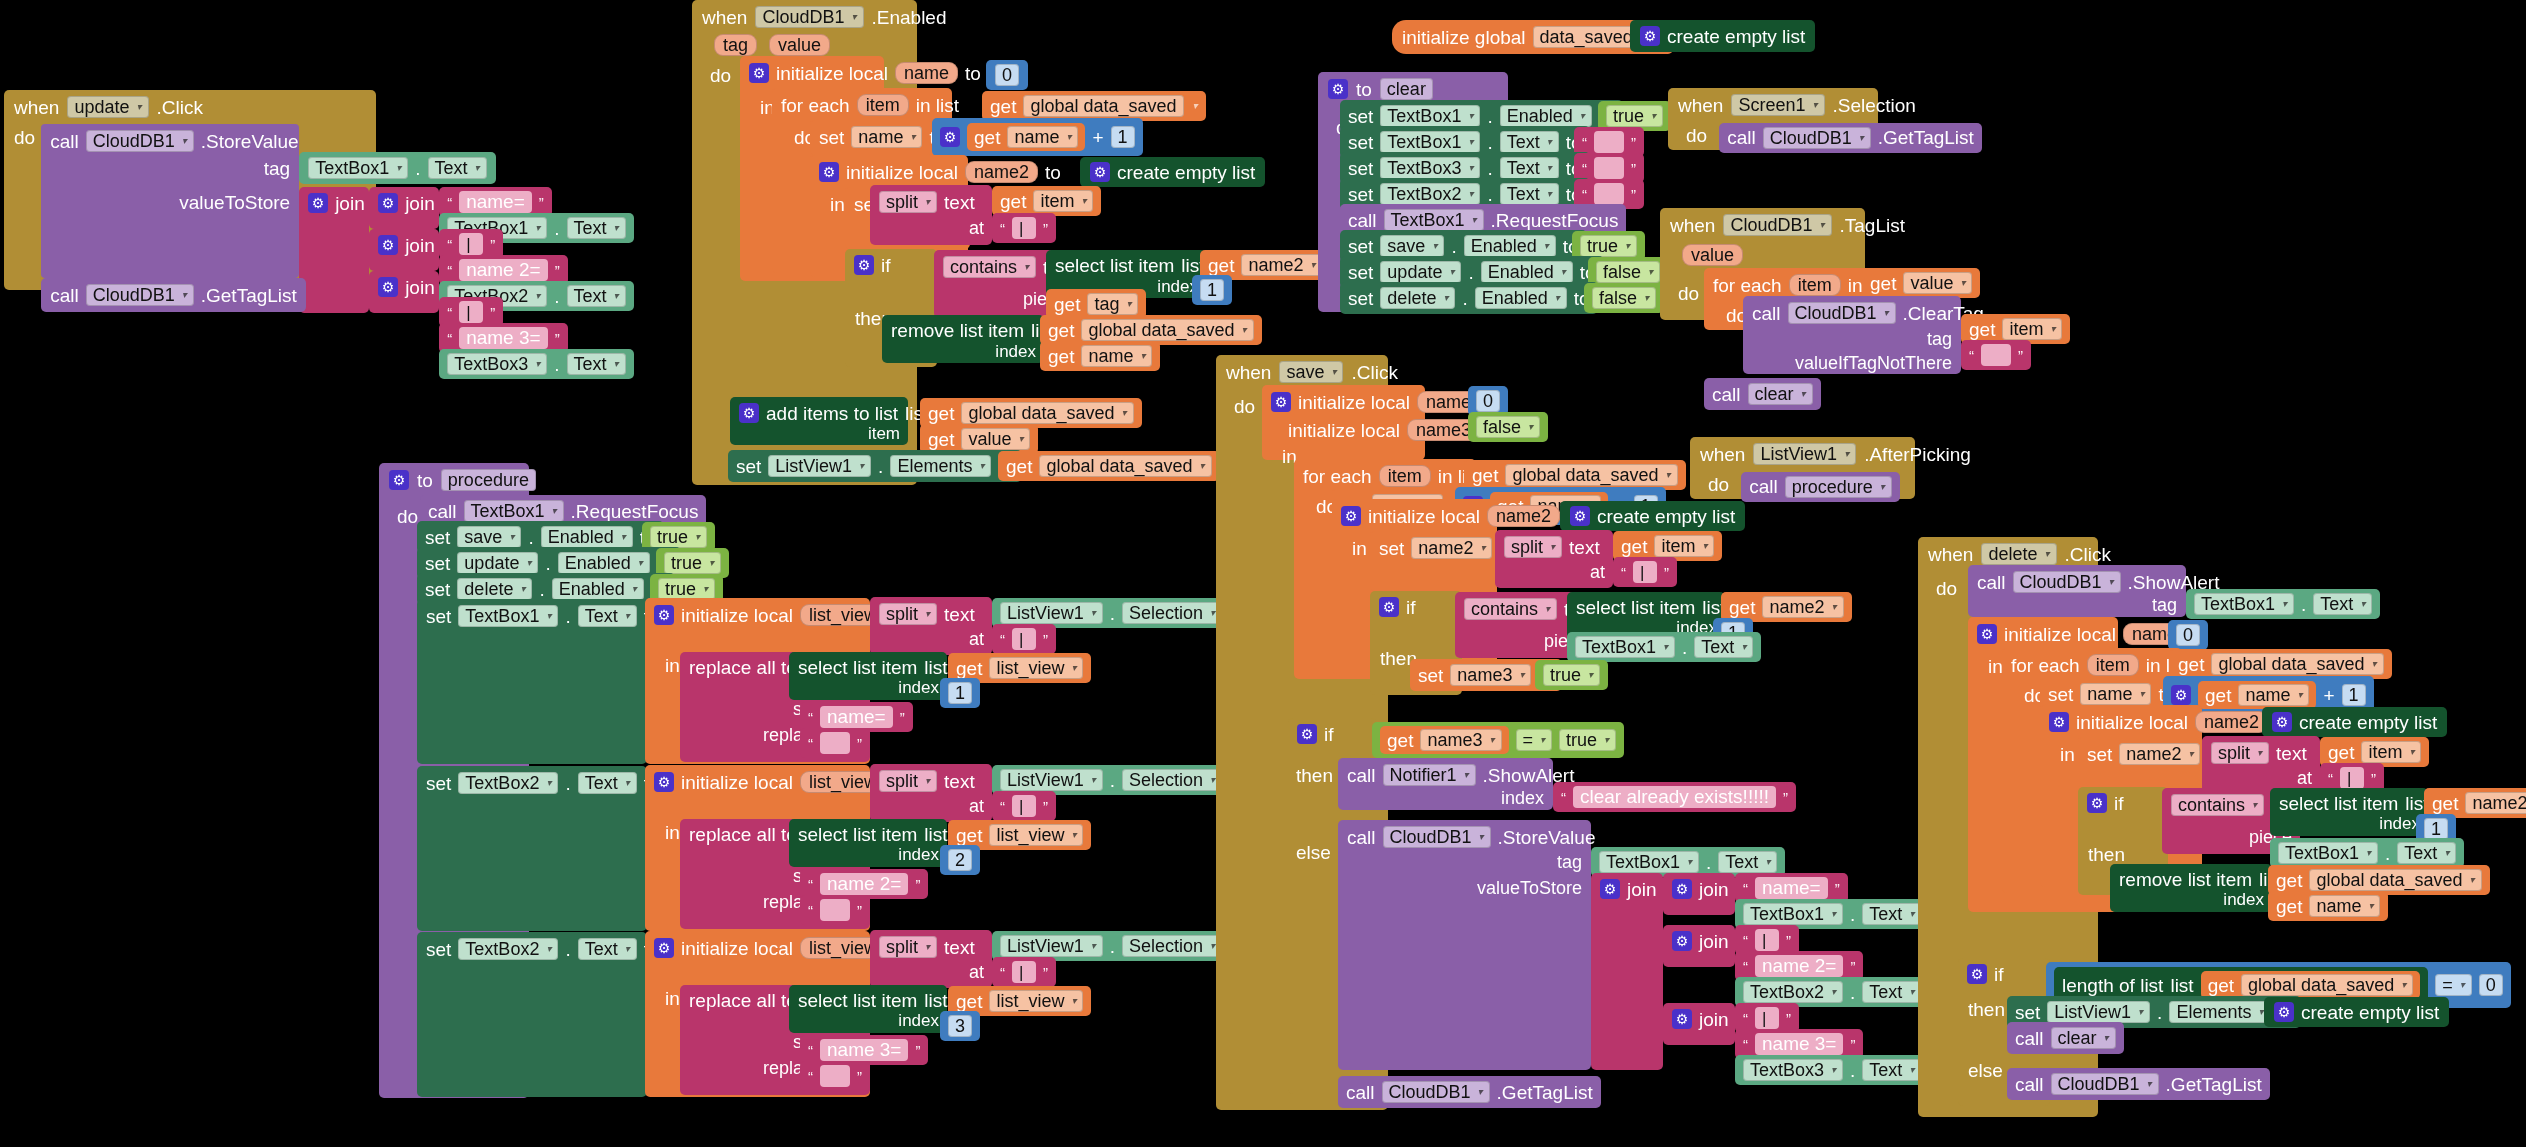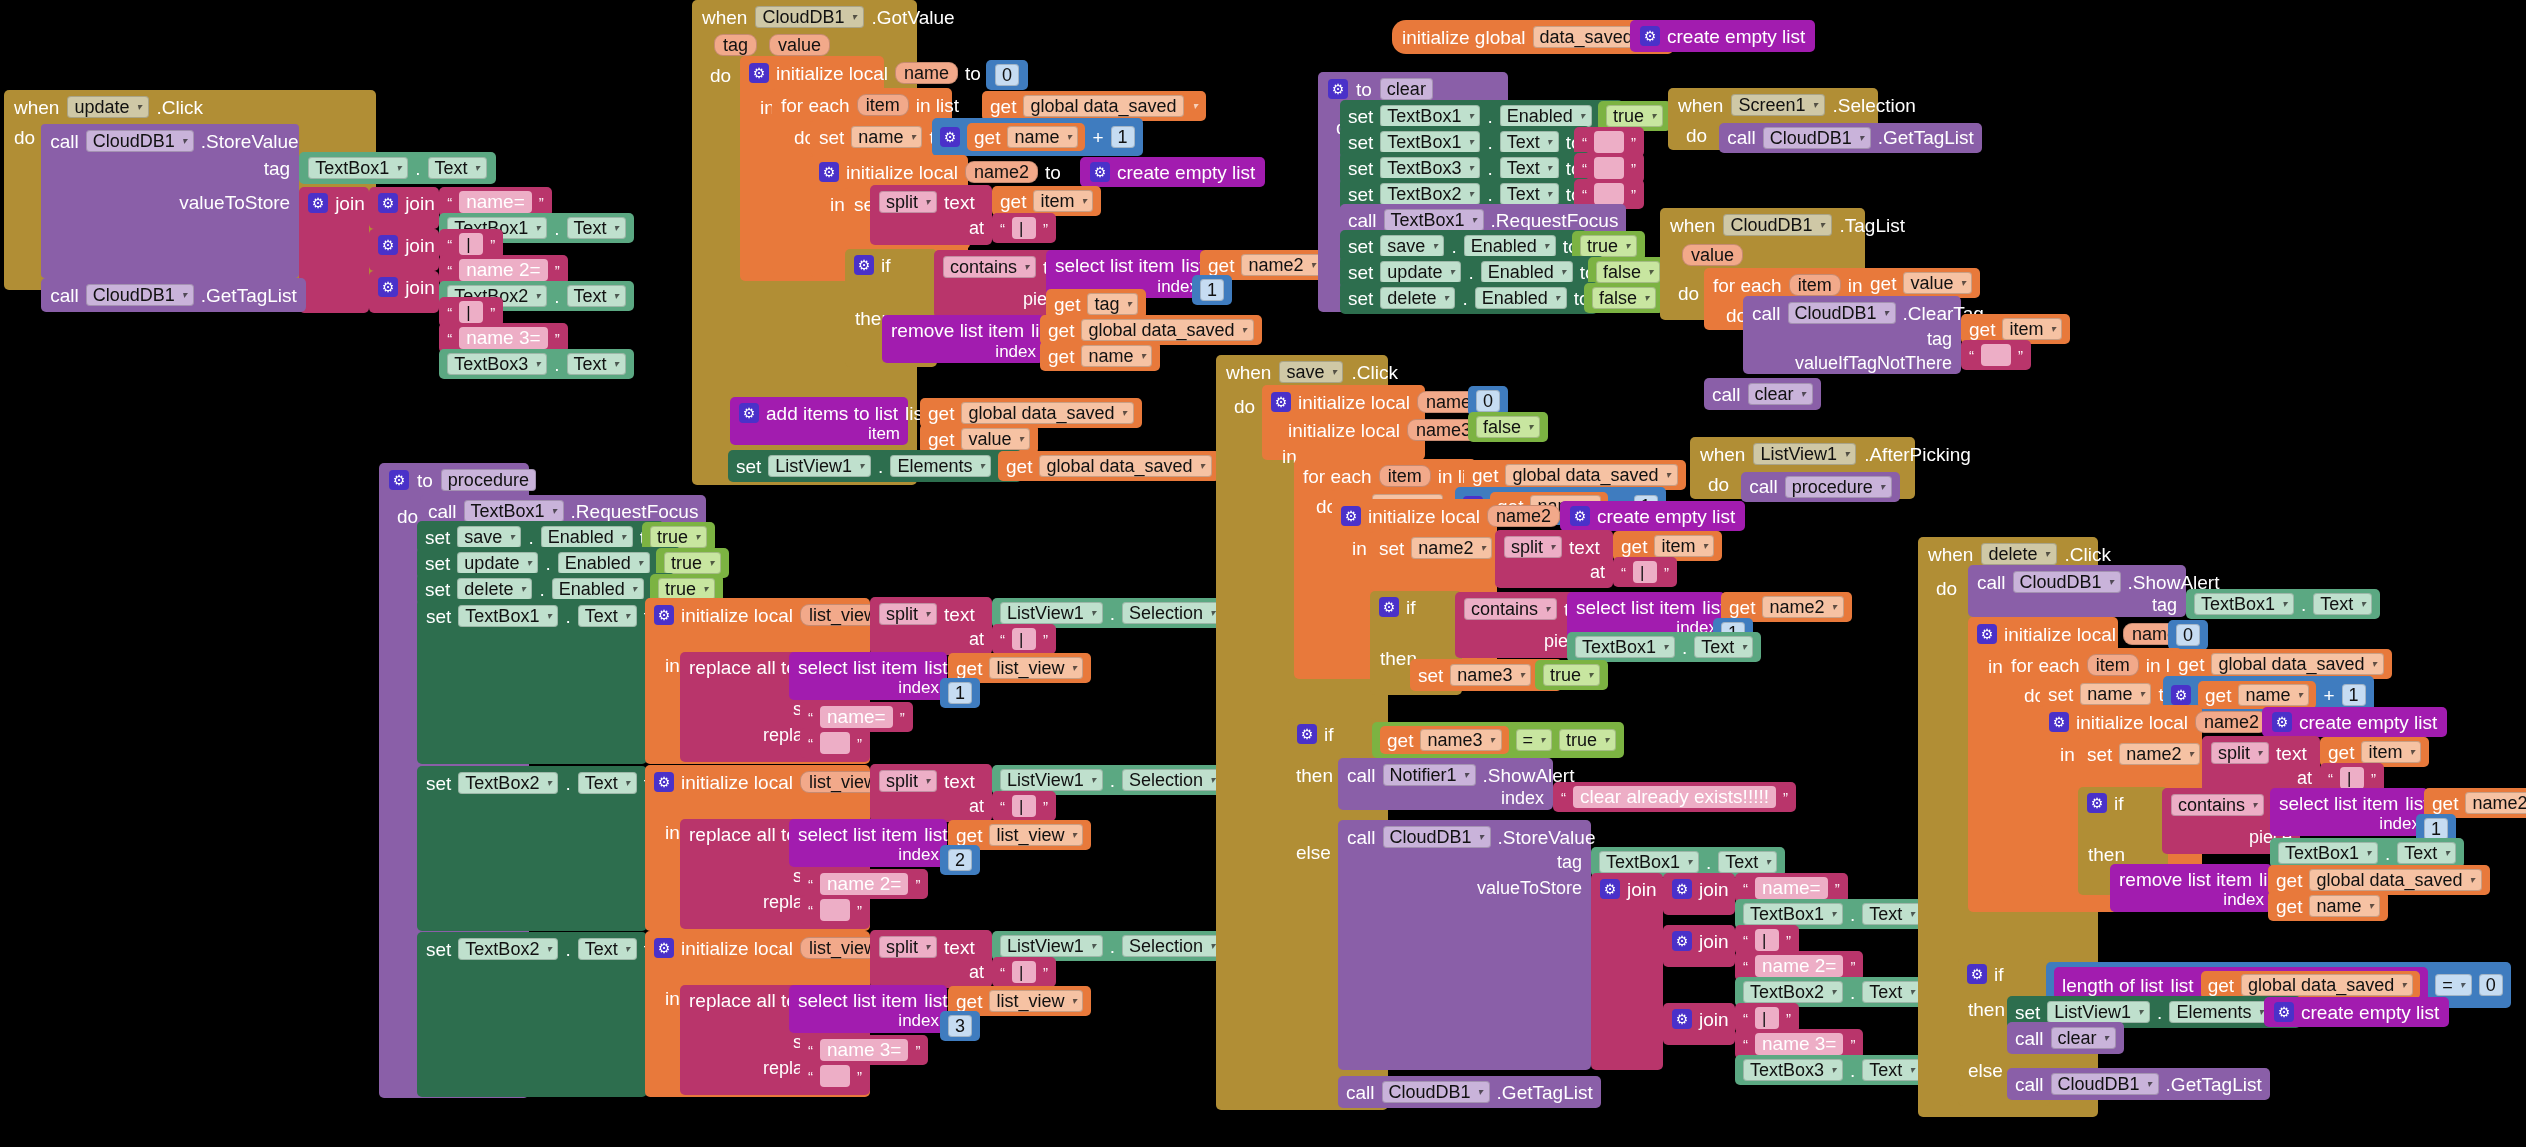--- a/index.html
+++ b/index.html
@@ -16,21 +16,21 @@
   .row{display:flex;align-items:center;gap:7px;white-space:nowrap;}
   .pad{padding:6px 9px;}
 
   
   .c-event   {background:#B18E35;}
   .c-ctrl    {background:#B18E35;}
   .c-proc    {background:#8A5FA8;}
   .c-comp    {background:#2D6E4E;}
   .c-compget {background:#5BA882;}
   .c-txt     {background:#B9356B;}
-  .c-list    {background:#a21caf;}
+  .c-list    {background:#14532d;}
   .c-math    {background:#3F7CBF;}
   .c-logic   {background:#7CB342;}
   .c-var     {background:#E8793B;}
   .c-ctrlv   {background:#E8793B;}
 
   
   .fld{background:rgba(255,255,255,.72);color:#111;border-radius:4px;
        padding:2px 7px;font-size:18px;display:inline-flex;align-items:center;gap:5px;
        box-shadow:inset 0 0 0 1px rgba(0,0,0,.18);}
   .fld.dark{background:#cfc8a6;}
@@ -202,21 +202,21 @@
     </div>
   </div>
 
   <div class="stack blk c-event" style="left:692px;top:0px;width:225px;height:485px;">
     <div class="hdr">
       <span class="lbl">when</span>
       <span class="fld dark">
           <span>CloudDB1</span>
           <i class="caret">▾</i>
         </span>
-      <span class="lbl">.GotValue</span>
+      <span class="lbl">.Enabled</span>
     </div>
     <div class="row" style="padding:0 0 0 22px;gap:12px;">
       <span class="fld param">tag</span>
       <span class="fld param">value</span>
     </div>
     <div class="doCol" style="position:absolute;left:8px;top:62px;">do</div>
   </div>
 
   <div class="blk c-var" style="left:740px;top:56px;width:144px;height:225px;">
     <div class="row pad">

